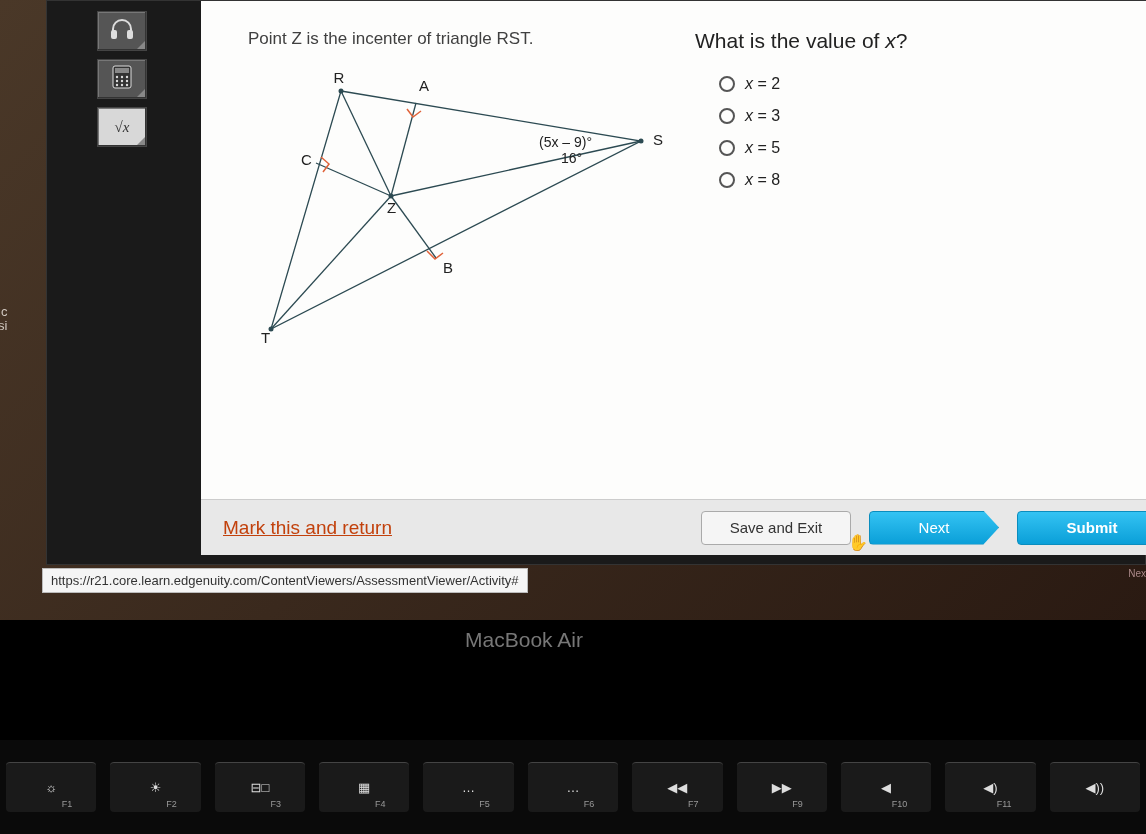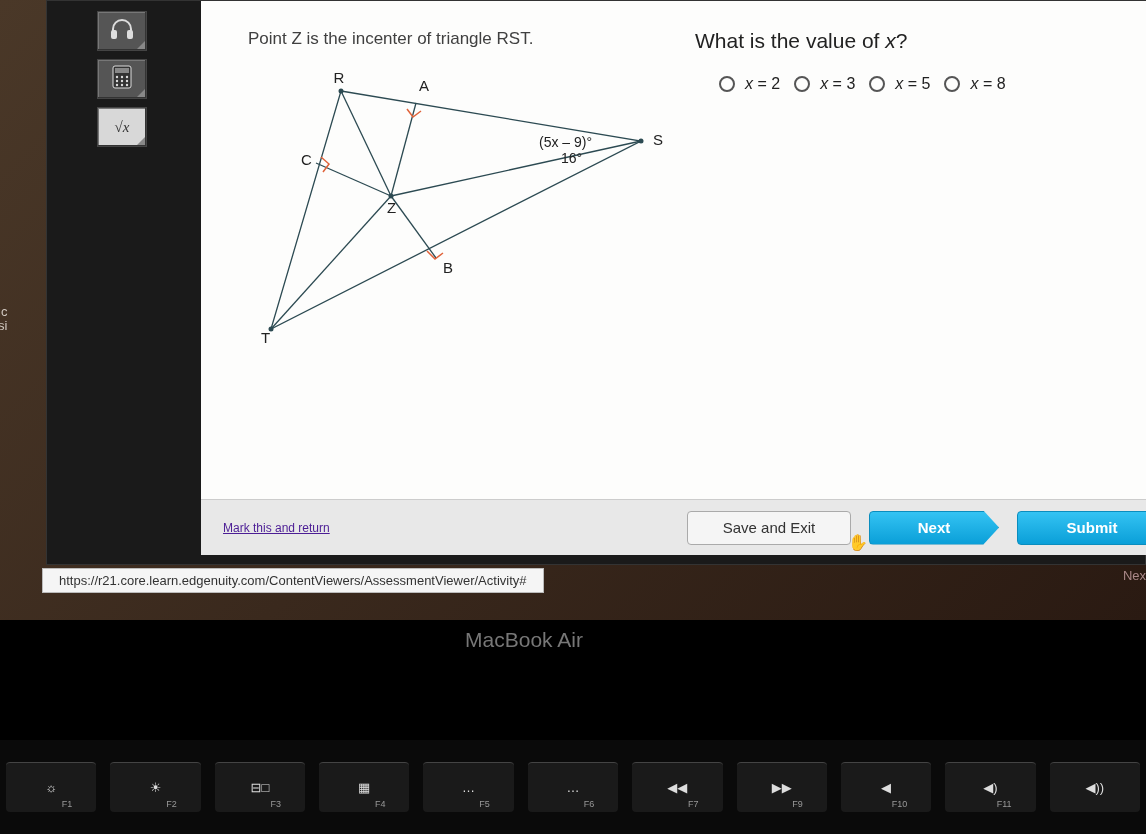--- a/index.html
+++ b/index.html
@@ -90,21 +90,21 @@
     top: 28px;
     font-size: 21px;
     color: #222;
   }
   .question-text .ital { font-style: italic; }
   .options {
     position: absolute;
     left: 518px;
     top: 74px;
     display: flex;
-    flex-direction: row;
+    flex-direction: column;
     gap: 14px;
     text-align: center;
   }
   .option {
     display: flex;
     align-items: center;
     gap: 10px;
     font-size: 16px;
     color: #222;
     cursor: pointer;
@@ -131,50 +131,50 @@
     top: 498px;
     width: 988px;
     height: 56px;
     background: #e8e8e8;
     border-top: 1px solid #ccc;
     display: flex;
     align-items: center;
     padding: 0 22px;
   }
   .mark-link {
-    color: #4c1d95;
+    color: #c2410c;
     text-decoration: underline;
-    font-size: 12px;
+    font-size: 19px;
     cursor: pointer;
   }
   .action-bar .spacer { flex: 1; }
   .btn {
     height: 34px;
     padding: 0 22px;
     border-radius: 4px;
     font-size: 15px;
     display: flex;
     align-items: center;
     justify-content: center;
     margin-left: 18px;
     cursor: pointer;
     position: relative;
   }
   .btn.save {
     background: #f5f5f5;
     color: #333;
     border: 1px solid #aaa;
-    width: 164px;
+    width: 150px;
   }
   .btn.next {
     background: linear-gradient(#34c3f3, #0a9fd8);
     color: #fff;
     border: 1px solid #0a8dbe;
     width: 130px;
-    font-weight: bold;
+    font-weight: normal;
     clip-path: polygon(0 0, 88% 0, 100% 50%, 88% 100%, 0 100%);
   }
   .btn.submit {
     background: linear-gradient(#34c3f3, #0a9fd8);
     color: #fff;
     border: 1px solid #0a8dbe;
     width: 150px;
     font-weight: bold;
   }
   .cursor-hand {
@@ -185,30 +185,30 @@
     color: #fff;
     z-index: 10;
     pointer-events: none;
   }
   .status-url {
     position: absolute;
     top: 568px;
     left: 42px;
     background: #f5f5f5;
     border: 1px solid #bbb;
-    padding: 4px 16px;
+    padding: 4px 8px;
     font-size: 13px;
     color: #333;
   }
   .nex-text {
     position: absolute;
     right: 0;
     top: 568px;
     color: #a88;
-    font-size: 13px;
+    font-size: 10px;
   }
   .laptop-label {
     position: absolute;
     top: 628px;
     left: 0;
     width: 1048px;
     text-align: center;
     color: #777;
     font-size: 21px;
     font-family: "Helvetica Neue", Arial, sans-serif;

